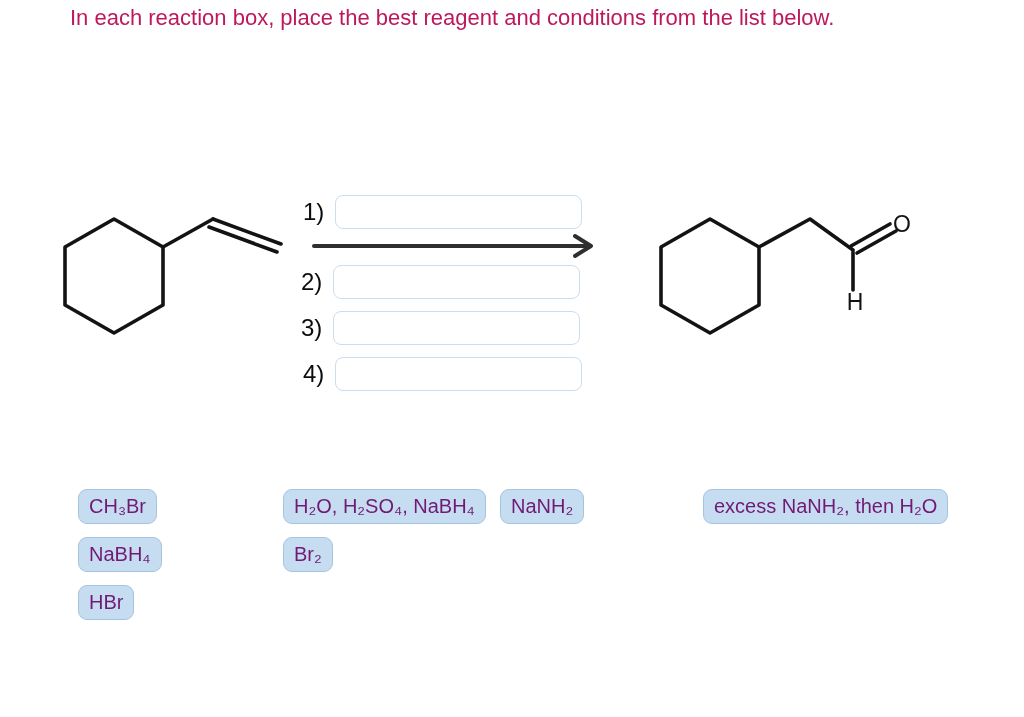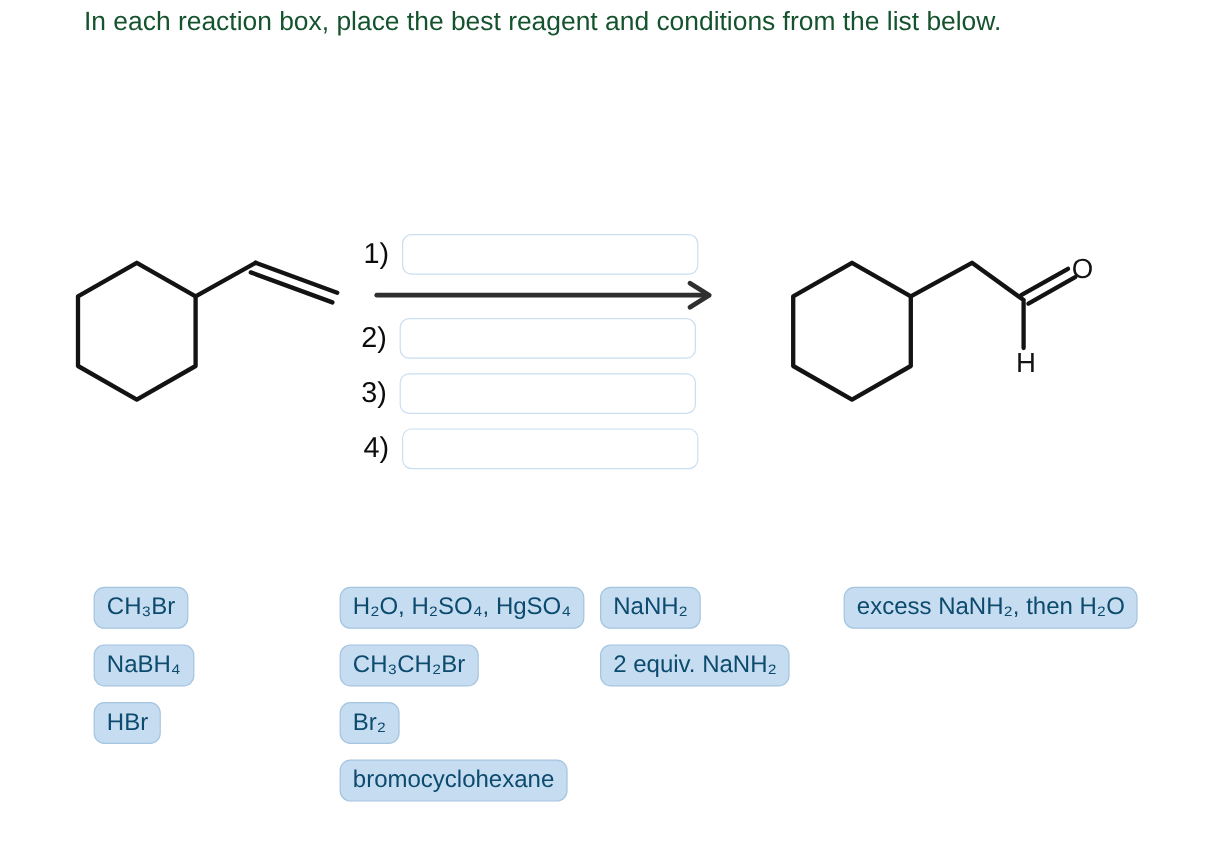--- a/index.html
+++ b/index.html
@@ -9,21 +9,21 @@
     background: #ffffff;
     overflow: hidden;
     font-family: "Liberation Sans", "DejaVu Sans", sans-serif;
     color: #111;
   }
 
   .title {
     position: absolute;
     left: 70px; top: 5px;
     font-size: 22px;
-    color: #14532d;
+    color: #be185d;
     white-space: nowrap;
   }
 
   .mol { position: absolute; color: var(--structure, #131313); }
   #reactant-svg { left: 50px;  top: 200px; }
   #product-svg  { left: 640px; top: 195px; }
 
   #arrow-svg {
     position: absolute;
     left: 310px; top: 231px;
@@ -72,21 +72,21 @@
   #reagent-col-3 { left: 500px; }
   #reagent-col-4 { left: 703px; border-radius: 14px; }
 
   .chip {
     background: var(--chip-background, #c6ddf1);
     border: 1.5px solid var(--chip-border, #a4c4df);
     border-radius: 9px;
     padding: 4px 10px;
     font-size: 20px;
     line-height: 1.25;
-    color: #0c4a6e;
+    color: #701a75;
     white-space: nowrap;
     cursor: pointer;
   }
 </style>
 </head>
 <body>
 
 <div>
 
   <div class="title">In each reaction box, place the best reagent and conditions from the list below.</div>
@@ -137,28 +137,25 @@
     <text x="215" y="115" font-size="23" text-anchor="middle" fill="currentColor">H</text>
   </svg>
 
   <div class="reagent-col" id="reagent-col-1">
     <div class="chip">CH₃Br</div>
     <div class="chip">NaBH₄</div>
     <div class="chip">HBr</div>
   </div>
 
   <div class="reagent-col" id="reagent-col-2">
-    <div class="chip">H₂O, H₂SO₄, HgSO₄</div>
-    <div class="chip">CH₃CH₂Br</div>
+    <div class="chip">H₂O, H₂SO₄, NaBH₄</div>
     <div class="chip">Br₂</div>
-    <div class="chip">bromocyclohexane</div>
   </div>
 
   <div class="reagent-col" id="reagent-col-3">
     <div class="chip">NaNH₂</div>
-    <div class="chip">2 equiv. NaNH₂</div>
   </div>
 
   <div class="reagent-col" id="reagent-col-4">
     <div class="chip">excess NaNH₂, then H₂O</div>
   </div>
 
 </div>
 
 </body></html>

